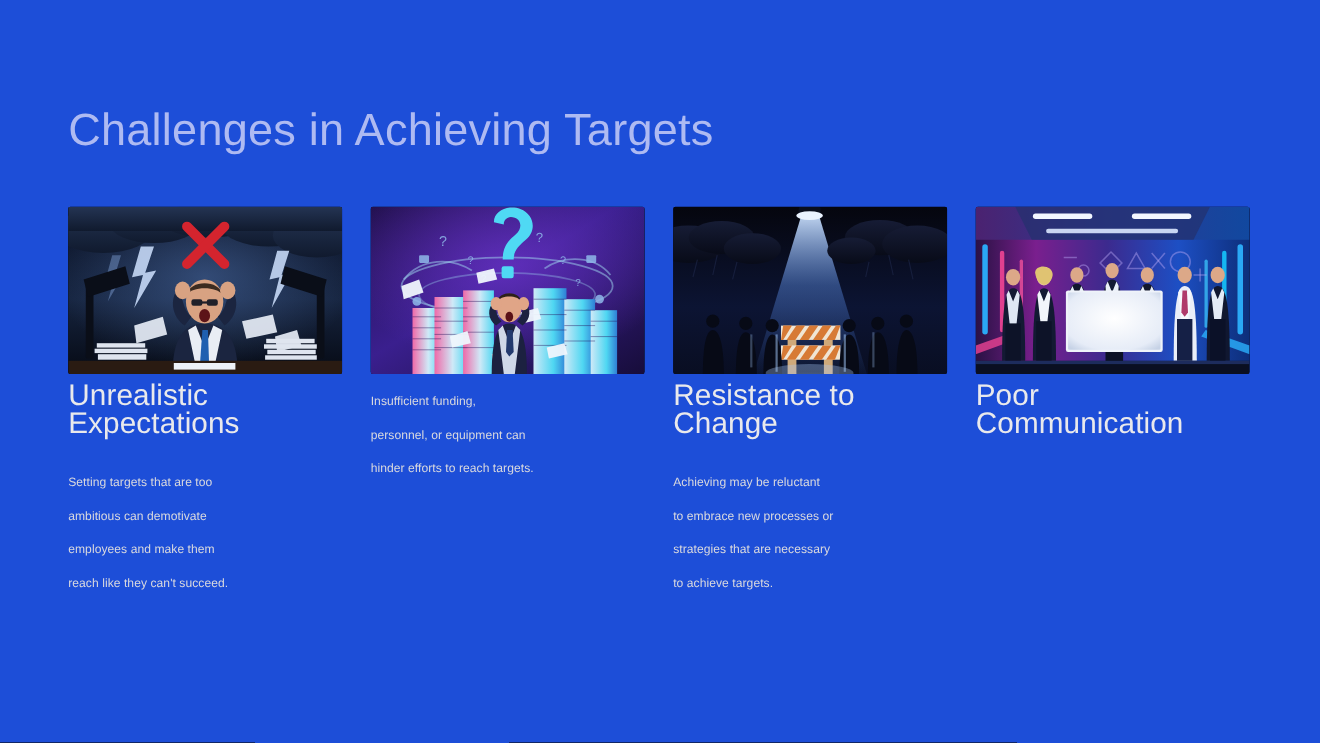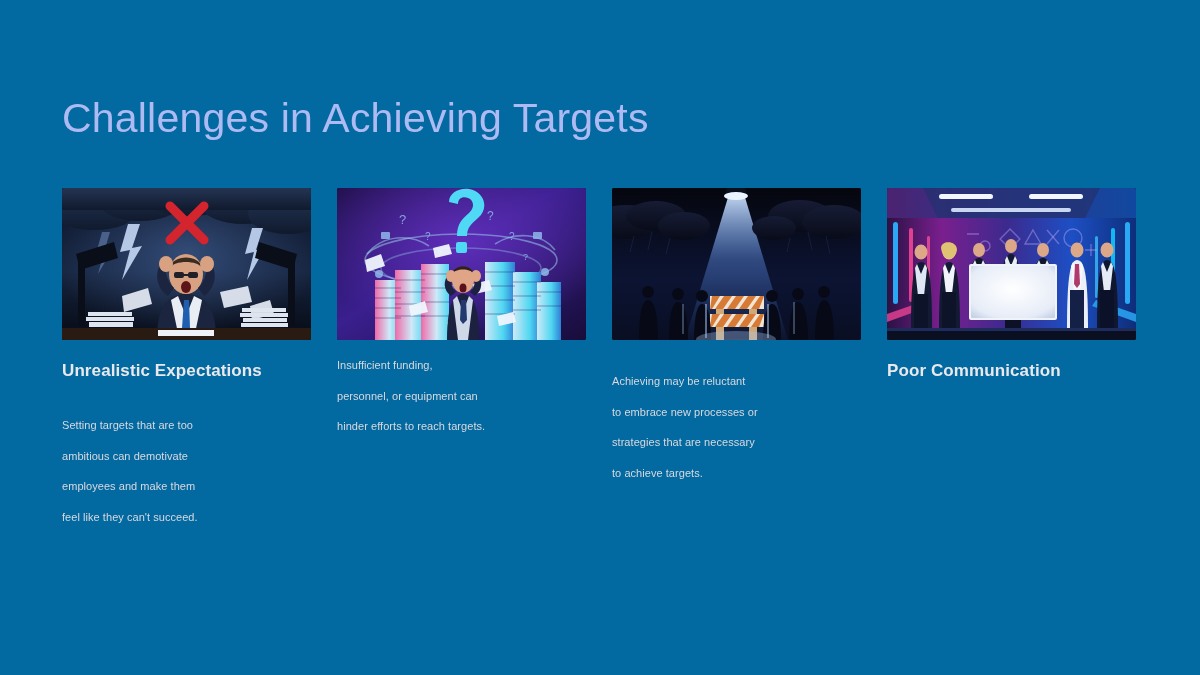--- a/index.html
+++ b/index.html
@@ -9,21 +9,21 @@
     background: #0b0b0f;
   }
   body {
     font-family: "Liberation Sans", sans-serif;
     -webkit-font-smoothing: antialiased;
   }
   .slide {
     position: relative;
     width: 1200px;
     height: 675px;
-    background: #0369a1;
+    background: #1d4ed8;
     overflow: hidden;
   }
 
   
   .slide-title {
     position: absolute;
     left: 62px;
     top: 93px;
     font-size: 41px;
     line-height: 50px;
@@ -54,25 +54,25 @@
     overflow: hidden;
     background: #05070f;
     border-radius: 2px;
   }
   .card-figure svg {
     display: block;
     width: 249px;
     height: 152px;
   }
   .card-heading {
-    margin-top: 18px;
-    font-size: 17px;
+    margin-top: 6px;
+    font-size: 27px;
     line-height: 26px;
     color: #e9e9ec;
-    font-weight: 700;
+    font-weight: 400;
     letter-spacing: 0.1px;
   }
   .card-body {
     font-size: 11px;
     line-height: 30.5px;
     color: #d9d9de;
     font-weight: 400;
     letter-spacing: 0.05px;
     white-space: pre-line;
   }
@@ -173,21 +173,21 @@
             <rect x="181" y="130" width="44" height="4"></rect>
             <rect x="179" y="135" width="47" height="4"></rect>
           </g>
           <rect x="96" y="142" width="56" height="6" fill="#eef2f8"></rect>
         </svg>
       </div>
       <div class="card-heading">Unrealistic Expectations</div>
       <div class="card-body gap-wide">Setting targets that are too
 ambitious can demotivate
 employees and make them
-feel like they can't succeed.</div>
+reach like they can't succeed.</div>
     </div>
 
     <div class="card">
       <div class="card-figure">
         <svg viewBox="0 0 249 152" preserveAspectRatio="xMidYMid slice" aria-hidden="true">
           <defs>
             <linearGradient id="c2bg" x1="0" y1="0" x2="1" y2="1">
               <stop offset="0%" stop-color="#23114f"></stop>
               <stop offset="45%" stop-color="#3a1f8e"></stop>
               <stop offset="100%" stop-color="#170d3a"></stop>
@@ -392,20 +392,21 @@
           <g fill="#9cc0f0" opacity="0.55">
             <rect x="93" y="116" width="2" height="34"></rect>
             <rect x="155" y="116" width="2" height="34"></rect>
             <rect x="70" y="116" width="2" height="30" opacity="0.6"></rect>
             <rect x="181" y="114" width="2" height="32" opacity="0.6"></rect>
           </g>
 
           <ellipse cx="124" cy="151" rx="40" ry="8" fill="#a9c9f5" opacity="0.35"></ellipse>
         </svg>
       </div>
+      <div class="card-heading">Resistance to Change</div>
       <div class="card-body gap-wide">Achieving may be reluctant
 to embrace new processes or
 strategies that are necessary
 to achieve targets.</div>
     </div>
 
     <div class="card">
       <div class="card-figure">
         <svg viewBox="0 0 249 152" preserveAspectRatio="xMidYMid slice" aria-hidden="true">
           <defs>

